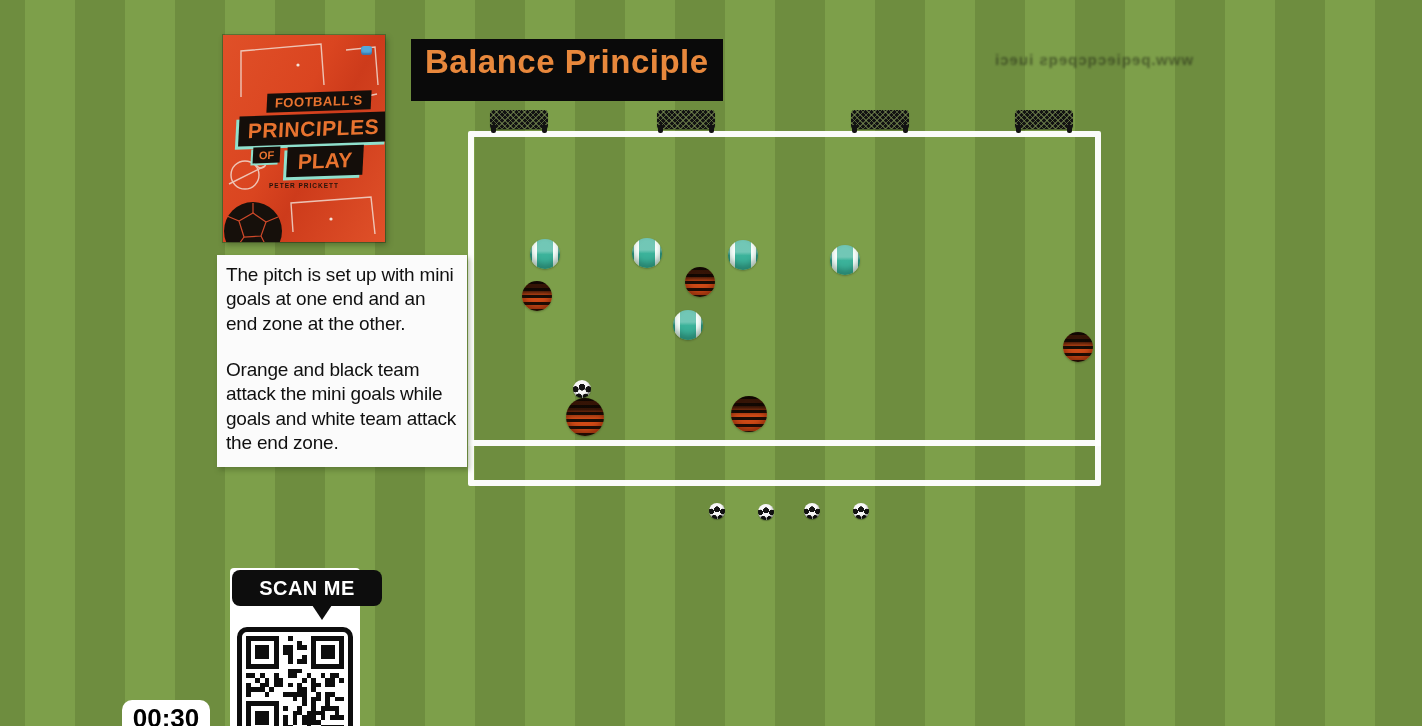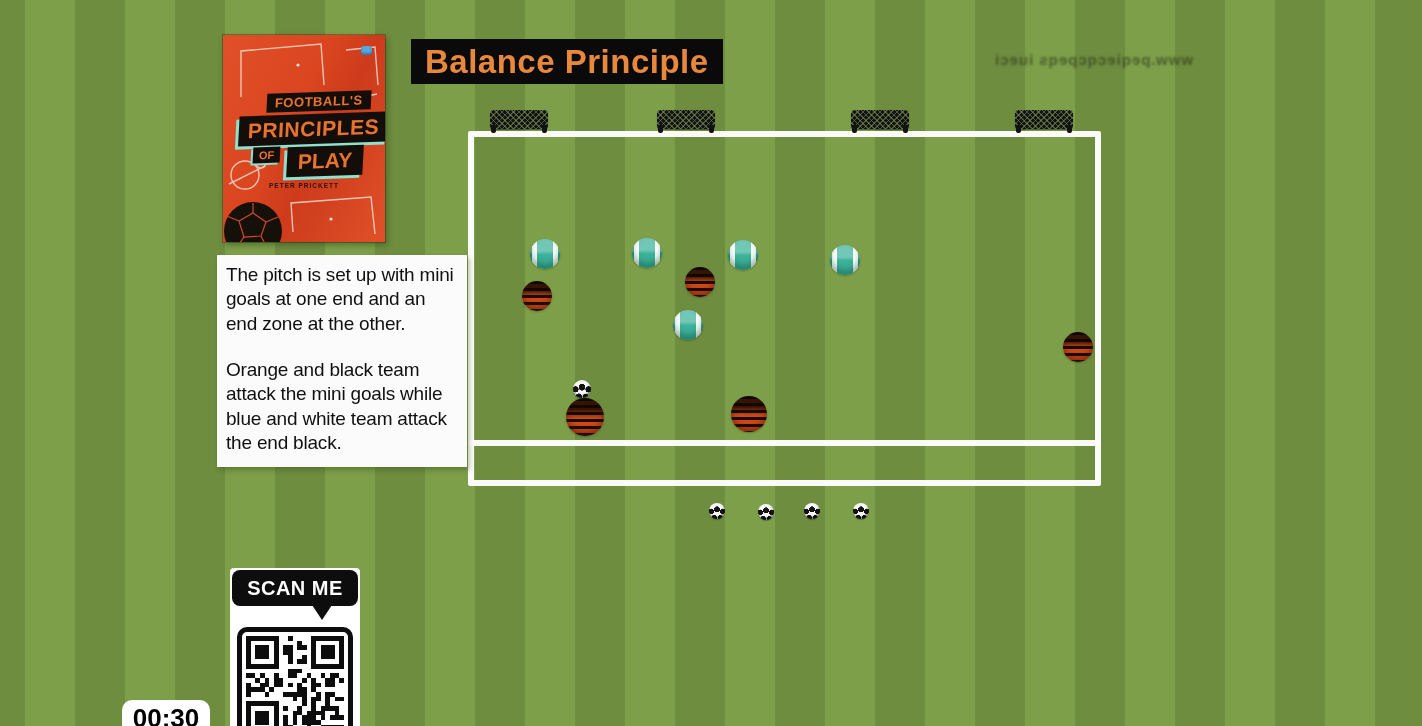--- a/index.html
+++ b/index.html
@@ -36,21 +36,21 @@
     box-shadow:inset 0 -4px 6px rgba(50,12,0,.45),0 1px 2px rgba(0,0,0,.25);}
   .ball{position:absolute;border-radius:50%;background-color:#f7f7f7;
     background-image:
       radial-gradient(circle at 50% 40%,#141414 0 23%,rgba(0,0,0,0) 25%),
       radial-gradient(circle at 14% 52%,#141414 0 16%,rgba(0,0,0,0) 18%),
       radial-gradient(circle at 86% 52%,#141414 0 16%,rgba(0,0,0,0) 18%),
       radial-gradient(circle at 32% 92%,#141414 0 14%,rgba(0,0,0,0) 16%),
       radial-gradient(circle at 70% 92%,#141414 0 13%,rgba(0,0,0,0) 15%);
     box-shadow:inset -1px -2px 2px rgba(0,0,0,.45),0 1px 1px rgba(0,0,0,.3);}
   
-  .main-title{position:absolute;left:411px;top:39px;height:45px;line-height:45px;
+  .main-title{position:absolute;left:411px;top:39px;height:62px;line-height:45px;
     display:inline-block;background:#0a0a0a;color:#e8883c;font-size:33px;font-weight:bold;
     padding:0 14px;letter-spacing:.5px;white-space:nowrap;}
   
   .watermark{position:absolute;left:1018px;top:51px;width:175px;font-size:15px;font-weight:bold;
     color:rgba(35,40,22,.55);transform:scaleX(-1);filter:blur(1.1px);letter-spacing:1px;
     white-space:nowrap;}
   
   .note{position:absolute;left:217px;top:255px;width:250px;min-height:186px;box-sizing:border-box;
     background:#fbfbfb;padding:8px 9px 12px;font-size:19px;line-height:1.28;color:#101010;
     letter-spacing:-.2px;box-shadow:2px 3px 5px rgba(50,70,25,.4);}
@@ -68,21 +68,21 @@
     box-shadow:-3px 3px 0 #8fe0cd;}
   .banner.b-of{left:30px;top:112px;font-size:11px;padding:2px 6px;box-shadow:-2px 2px 0 #8fe0cd;}
   .banner.b-play{left:64px;top:111px;font-size:21px;padding:3px 11px;box-shadow:-3px 3px 0 #8fe0cd;}
   .cover-author{position:absolute;left:0;right:0;top:147px;text-align:center;font-size:6.5px;
     font-weight:bold;color:#27140b;letter-spacing:1px;}
   .cover-logo{position:absolute;right:13px;top:11px;width:11px;height:9px;background:#54a8dc;
     border-radius:3px;box-shadow:inset 0 -2px 2px rgba(0,0,60,.3);}
   
   .qr-card{position:absolute;left:230px;top:568px;width:130px;height:210px;background:#fff;
     border-radius:4px;}
-  .scan-bubble{position:absolute;left:2px;top:2px;width:126px;height:36px;background:#0d0d0d;
+  .scan-bubble{position:absolute;left:2px;top:2px;width:150px;height:36px;background:#0d0d0d;
     border-radius:8px;color:#fff;font-weight:bold;font-size:20px;text-align:center;
     line-height:37px;letter-spacing:.5px;}
   .bubble-tip{position:absolute;left:82px;top:37px;width:0;height:0;
     border-left:10px solid transparent;border-right:10px solid transparent;
     border-top:15px solid #0d0d0d;}
   .qr-frame{position:absolute;left:7px;top:59px;width:116px;height:140px;box-sizing:border-box;
     border:5px solid #0d0d0d;border-radius:10px;background:#fff;}
   .qr-frame svg{position:absolute;left:4px;top:4px;}
   
   .timer{position:absolute;left:122px;top:700px;width:88px;height:42px;background:#fff;
@@ -123,21 +123,21 @@
     <div class="banner b-play">PLAY</div>
     <div class="cover-author">PETER PRICKETT</div>
   </div>
 
   <div class="main-title">Balance Principle</div>
 
   <div class="watermark">www.peqiecqcpeqs iueci</div>
 
   <div class="note">
     <p>The pitch is set up with mini goals at one end and an end zone at the other.</p>
-    <p>Orange and black team attack the mini goals while blue and white team attack the end black.</p>
+    <p>Orange and black team attack the mini goals while goals and white team attack the end zone.</p>
   </div>
 
   <div class="qr-card">
     <div class="scan-bubble">SCAN ME</div>
     <div class="bubble-tip"></div>
     <div class="qr-frame">
       <svg id="qr-svg" width="98" height="98" viewBox="0 0 21 21" shape-rendering="crispEdges">
           <rect x="0" y="0" width="7" height="7" fill="#0d0d0d"></rect>
           <rect x="1" y="1" width="5" height="5" fill="#fff"></rect>
           <rect x="2" y="2" width="3" height="3" fill="#0d0d0d"></rect>

